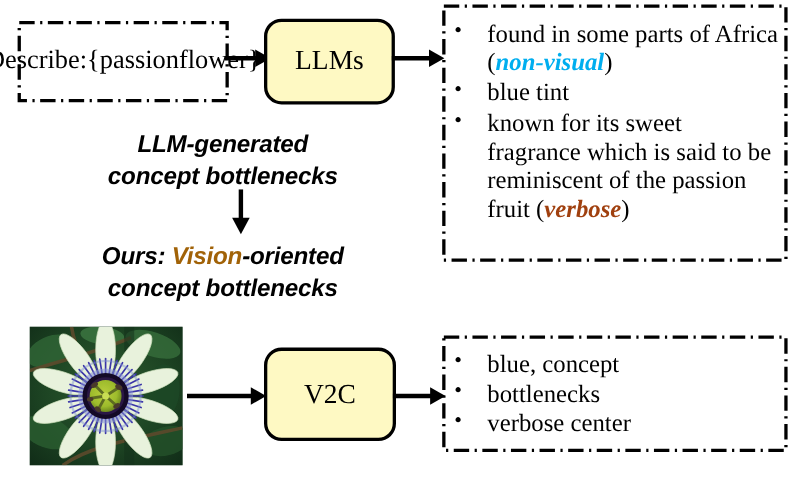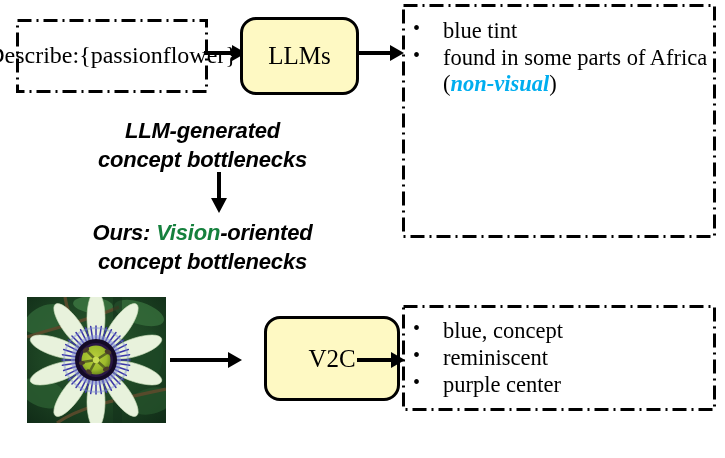--- a/index.html
+++ b/index.html
@@ -84,21 +84,21 @@
     width: 100%;
     text-align: center;
     font-family: "Liberation Sans", sans-serif;
     font-weight: bold;
     font-style: italic;
     font-size: 22px;
     line-height: 1.30;
     letter-spacing: -0.2px;
     white-space: nowrap;
   }
-  .kw-red { color: #15803d; font-style: italic; }
+  .kw-red { color: #a16207; font-style: italic; }
 
   
   .photo {
     position: absolute;
     overflow: hidden;
     background: #16351c;
   }
   .photo svg { display: block; }
 </style>
 </head>
@@ -128,24 +128,27 @@
   <svg class="node" style="left:356px; top:40px;" width="50" height="26">
     <line x1="0" y1="13" x2="36" y2="13" stroke="#000" stroke-width="4"></line>
     <polygon points="34,5 48,13 34,21" fill="#000"></polygon>
   </svg>
 
   <svg class="dashdot-svg" style="left:402px; top:4px;" width="314" height="234">
     <rect x="1.5" y="1.5" width="311" height="231" fill="none" stroke="#000" stroke-width="3" stroke-dasharray="14 5 2 5" stroke-linecap="butt"></rect>
   </svg>
   <ul class="bullets serif" style="left:405px; top:18px; width:305px;">
     <li>
+      <span>found in some parts of Africa (</span><span class="kw-cyan">non-visual</span><span>)</span>
+    </li>
+    <li>
       <span>blue tint</span>
     </li>
     <li>
-      <span>found in some parts of Africa (</span><span class="kw-cyan">non-visual</span><span>)</span>
+      <span>known for its sweet fragrance which is said to be reminiscent of the passion fruit (</span><span class="kw-rust">verbose</span><span>)</span>
     </li>
   </ul>
 
   <div class="mid-label" style="left:-160px; top:117px; width:725px;">
     <div>LLM-generated</div>
     <div>concept bottlenecks</div>
   </div>
 
   <svg class="node" style="left:205px; top:172px;" width="28" height="42">
     <line x1="14" y1="0" x2="14" y2="28" stroke="#000" stroke-width="4"></line>
@@ -278,37 +281,37 @@
       </g>
       <circle cx="69" cy="63" r="3.2" fill="#c9dd54"></circle>
     </svg>
   </div>
 
   <svg class="node" style="left:170px; top:347px;" width="74" height="26">
     <line x1="0" y1="13" x2="60" y2="13" stroke="#000" stroke-width="4"></line>
     <polygon points="58,5 72,13 58,21" fill="#000"></polygon>
   </svg>
 
-  <div class="node roundbox" style="left:240px; top:316px; width:136px; height:85px;margin-left:24px;">
+  <div class="node roundbox" style="left:240px; top:316px; width:120px; height:85px;">
     <span class="box-label serif">V2C</span>
   </div>
 
   <svg class="node" style="left:357px; top:347px;" width="50" height="26">
     <line x1="0" y1="13" x2="36" y2="13" stroke="#000" stroke-width="4"></line>
     <polygon points="34,5 48,13 34,21" fill="#000"></polygon>
   </svg>
 
   <svg class="dashdot-svg" style="left:402px; top:305px;" width="314" height="106">
     <rect x="1.5" y="1.5" width="311" height="103" fill="none" stroke="#000" stroke-width="3" stroke-dasharray="14 5 2 5" stroke-linecap="butt"></rect>
   </svg>
   <ul class="bullets serif" style="left:405px; top:318px; width:305px;">
     <li>
       <span>blue, concept</span>
     </li>
     <li>
-      <span>reminiscent</span>
-    </li>
-    <li>
-      <span>purple center</span>
+      <span>bottlenecks</span>
+    </li>
+    <li>
+      <span>verbose center</span>
     </li>
   </ul>
 
 </div>
 
 </body></html>

